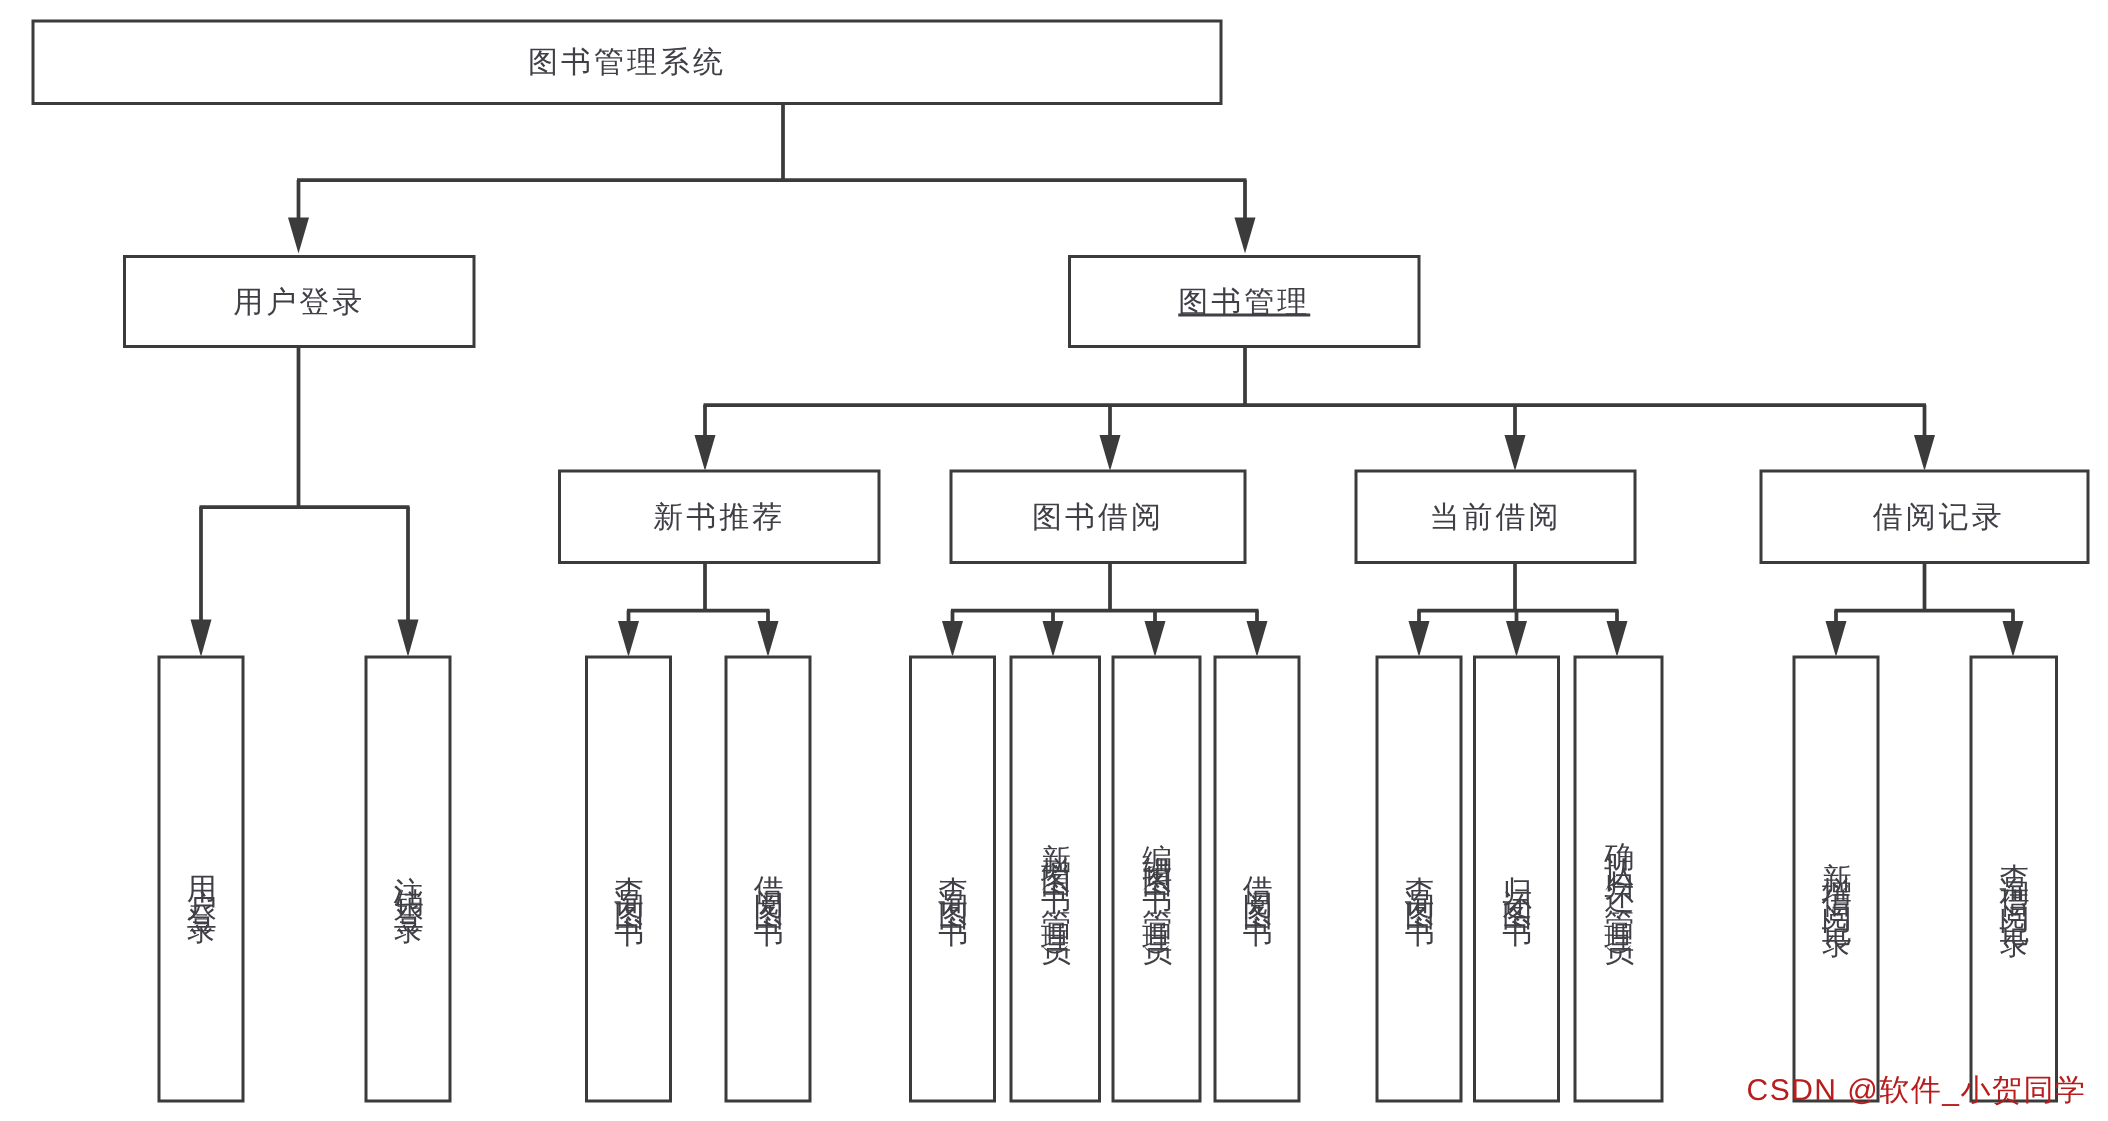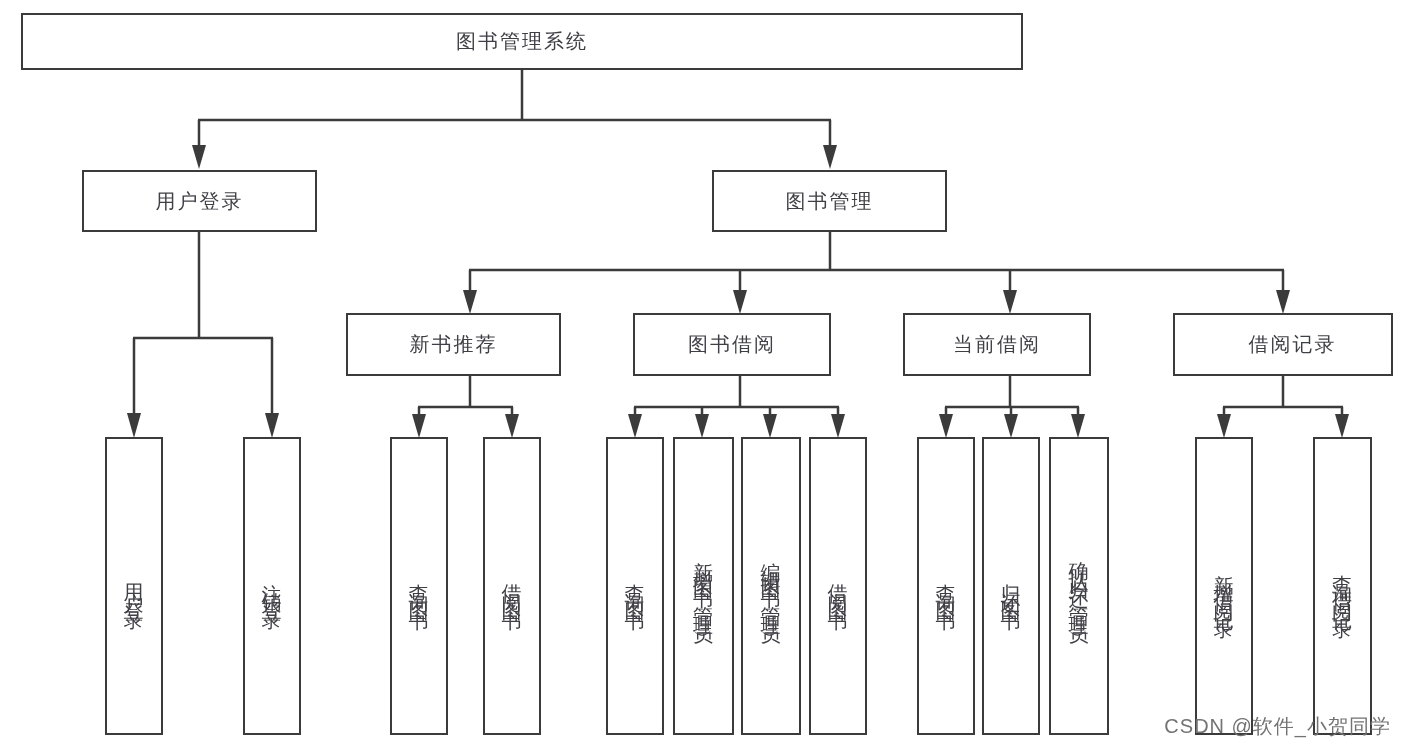--- a/index.html
+++ b/index.html
@@ -14,37 +14,37 @@
   .box{
     position:absolute;
     box-sizing:border-box;
     border:2.5px solid #3b3b3b;
     background:#ffffff;
     display:flex;align-items:center;justify-content:center;
     color:#3f3f46;
     z-index:2;
   }
   .hbox{font-size:20px;letter-spacing:2px;}
-  .root{left:21px;top:13px;width:1002px;height:57px;}
+  .root{left:21px;top:13px;width:794px;height:57px;}
   .lvl2{top:170px;width:235px;height:62px;}
   .mid{top:313px;height:63px;}
   .leaf{top:437px;width:58px;height:298px;}
   .leaf .vtext{
     writing-mode:vertical-rl;
     text-orientation:mixed;
     font-size:20px;
     letter-spacing:9px;
     color:#3f3f46;
     line-height:1;
   }
   .watermark{
     position:absolute;
     right:14px;top:713px;
     font-size:20px;
-    color:#737373;
+    color:#b91c1c;
     letter-spacing:1px;
     z-index:3;
     white-space:nowrap;
   }
 </style>
 </head>
 <body>
 
 <div id="stage">
 
@@ -117,23 +117,23 @@
       <polygon points="1071,414 1085,414 1078,438"></polygon>
 
       <polygon points="1217,414 1231,414 1224,438"></polygon>
       <polygon points="1335,414 1349,414 1342,438"></polygon>
     </g>
   </svg>
 
   <div class="box root hbox">图书管理系统</div>
 
   <div class="box lvl2 hbox" style="left:82px;">用户登录</div>
-  <div class="box lvl2 hbox" style="left:712px;">图书管理</div>
+  <div class="box lvl2 hbox" style="left:712px;text-decoration:underline;">图书管理</div>
 
-  <div class="box mid hbox" style="left:346px;width:215px;">新书推荐</div>
+  <div class="box mid hbox" style="left:372px;width:215px;">新书推荐</div>
   <div class="box mid hbox" style="left:633px;width:198px;">图书借阅</div>
   <div class="box mid hbox" style="left:903px;width:188px;">当前借阅</div>
   <div class="box mid hbox" style="left:1173px;width:220px;padding-left:19px;">借阅记录</div>
 
   <div class="box leaf" style="left:105px;">
     <span class="vtext">用户登录</span>
   </div>
   <div class="box leaf" style="left:243px;">
     <span class="vtext">注销登录</span>
   </div>

